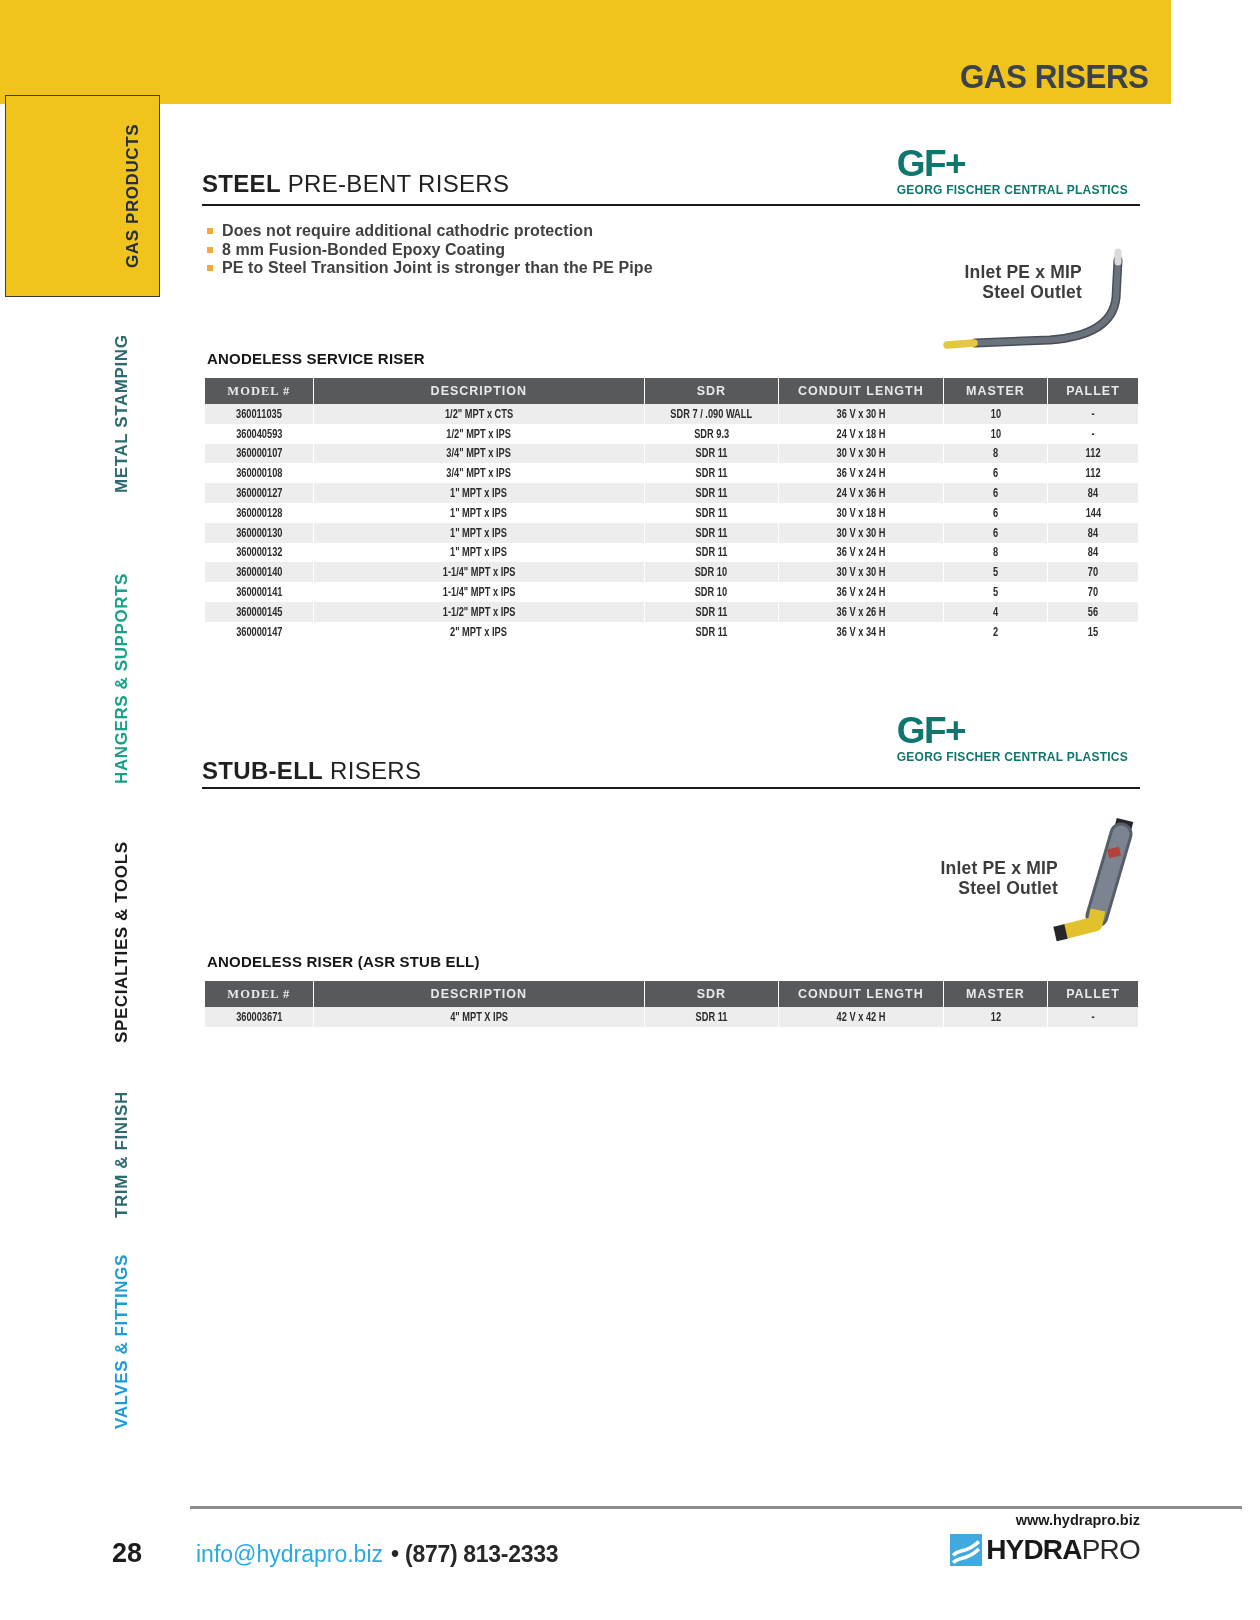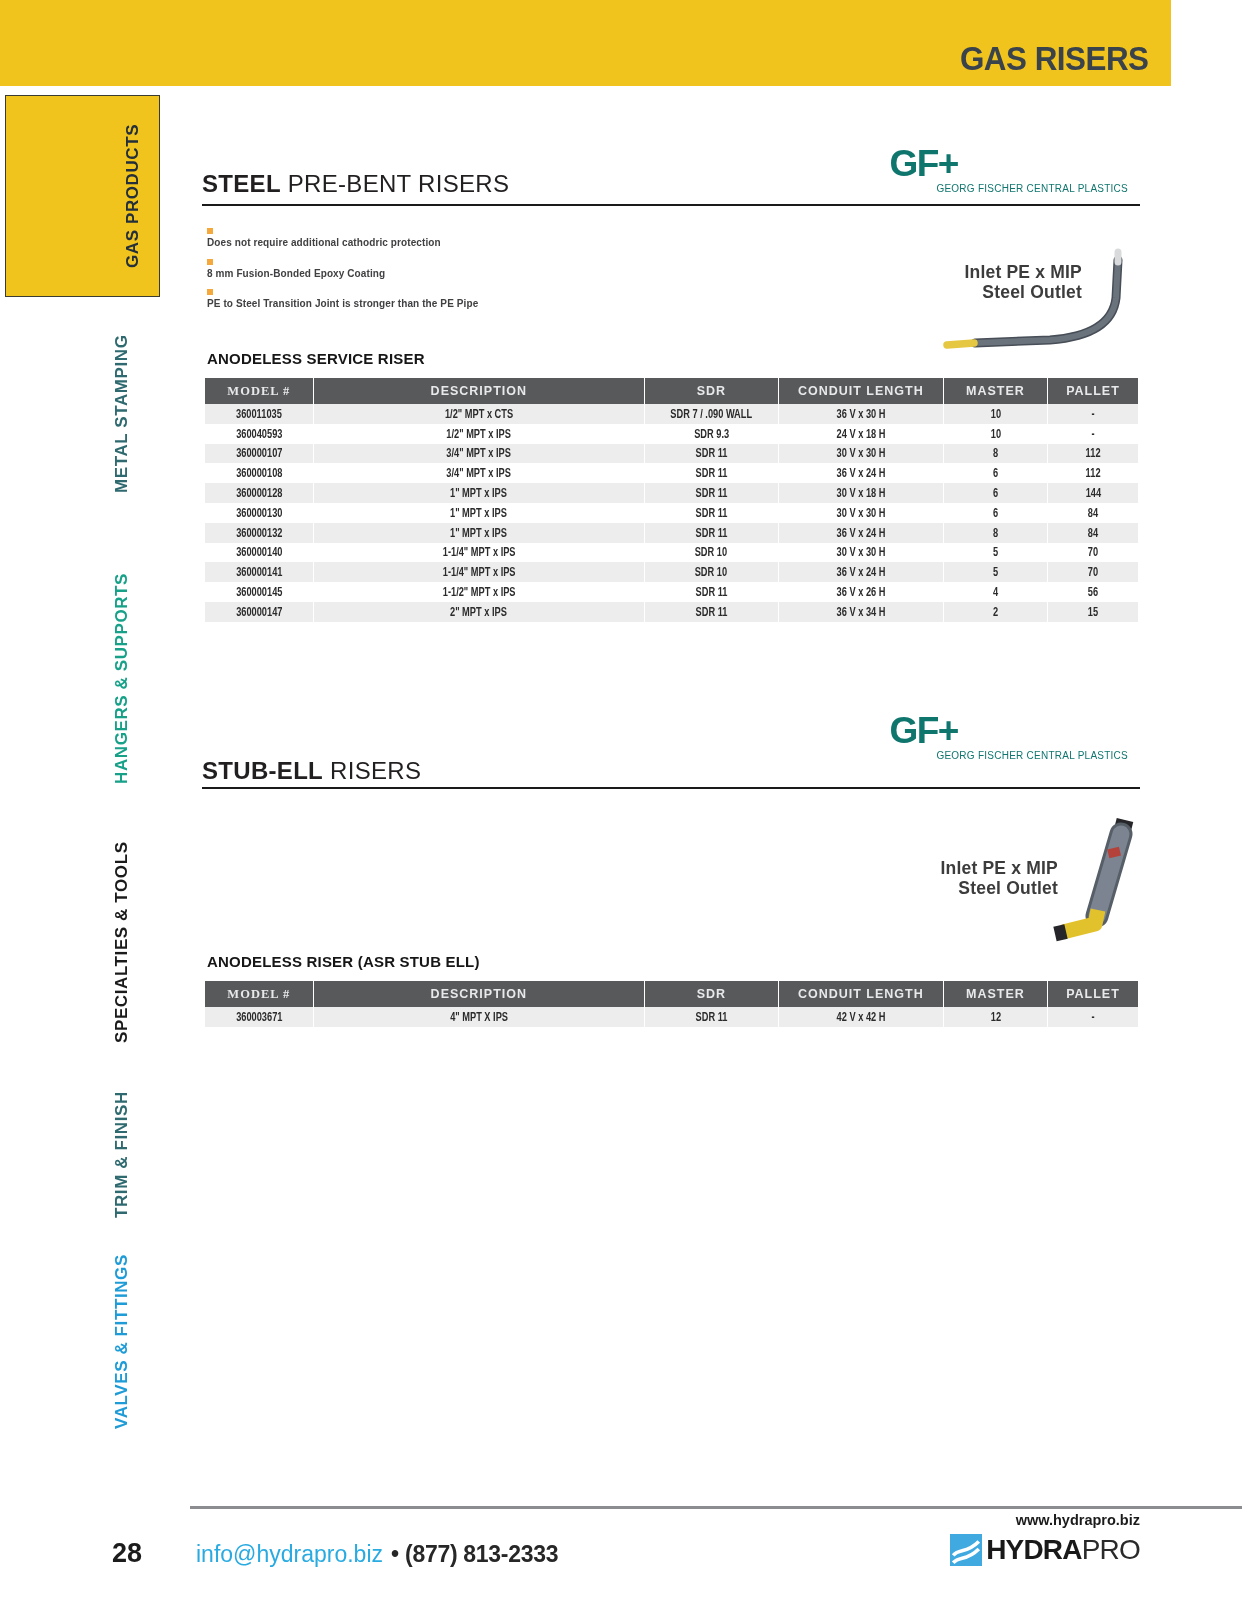--- a/index.html
+++ b/index.html
@@ -1,20 +1,20 @@
 <!DOCTYPE html>
 <html><head>
 <meta charset="utf-8">
 <style>
   html,body{margin:0;padding:0;background:#fff;}
   .page{position:relative;width:1260px;height:1620px;background:#fff;overflow:hidden;
         font-family:"Liberation Sans",sans-serif;color:#231f20;}
 
   
-  .top-band{position:absolute;left:0;top:0;width:1171px;height:86px;background:#F1C31D;}
+  .top-band{position:absolute;left:0;top:0;width:1171px;height:104px;background:#F1C31D;}
   .page-title{position:absolute;right:22px;bottom:8px;font-size:33px;font-weight:700;
               color:#3A434C;letter-spacing:-.5px;transform:scaleX(.95);transform-origin:right;}
 
   
   .gas-box{position:absolute;left:5px;top:95px;width:153px;height:200px;background:#F1C31D;
            border:1px solid #3b3b33;}
   .vlabel{writing-mode:vertical-rl;transform:rotate(180deg);font-weight:700;font-size:17px;
           letter-spacing:.6px;display:flex;align-items:center;justify-content:center;}
   .gas-box .vlabel{position:absolute;right:16px;top:0;height:100%;color:#232F3A;}
   .side-item{position:absolute;left:102px;width:40px;text-align:center;}
@@ -24,25 +24,25 @@
   .lbl-trim{top:1072px;height:166px;color:#2E6A6F;}
   .lbl-valves{top:1248px;height:188px;color:#1E9CD7;}
 
   
   .sec-title{position:absolute;left:202px;font-size:24px;letter-spacing:.3px;color:#221f20;
              font-weight:400;white-space:nowrap;}
   .sec-title .b{font-weight:700;}
   .rule{position:absolute;left:202px;width:938px;height:2px;background:#1a1a1a;}
   .gf{position:absolute;right:132px;text-align:left;color:#0f766e;line-height:1;}
   .gf .gf-mark{font-size:37px;font-weight:700;letter-spacing:-1.5px;}
-  .gf .gf-cap{font-size:10px;font-weight:400;letter-spacing:.25px;margin-top:2px;margin-left:47px;}
+  .gf .gf-cap{font-size:12px;font-weight:700;letter-spacing:.25px;margin-top:2px;}
 
   .bullets{position:absolute;left:207px;top:222px;margin:0;padding:0;list-style:none;}
-  .bullets li{display:flex;align-items:flex-start;font-size:10px;font-weight:700;
-              color:#414042;line-height:18.5px;letter-spacing:.1px;flex-direction:column;}
+  .bullets li{display:flex;align-items:flex-start;font-size:16px;font-weight:700;
+              color:#414042;line-height:18.5px;letter-spacing:.1px;}
   .sq{width:6px;height:6px;background:#F5A83C;margin:6px 9px 0 0;flex:0 0 6px;}
 
   .inlet{position:absolute;text-align:right;font-size:17.5px;font-weight:700;color:#3c3c3c;
          line-height:20px;letter-spacing:.2px;}
   .inlet-1{right:178px;top:262px;}
   .inlet-2{right:202px;top:858px;}
 
   .tbl-caption{position:absolute;left:207px;font-size:15px;font-weight:700;color:#161616;
                letter-spacing:.2px;}
 
@@ -175,20 +175,28 @@
         </tr>
         <tr>
           <td><span>360000108</span></td>
           <td><span>3/4" MPT x IPS</span></td>
           <td><span>SDR 11</span></td>
           <td><span>36 V x 24 H</span></td>
           <td><span>6</span></td>
           <td><span>112</span></td>
         </tr>
         <tr>
+          <td><span>360000127</span></td>
+          <td><span>1" MPT x IPS</span></td>
+          <td><span>SDR 11</span></td>
+          <td><span>24 V x 36 H</span></td>
+          <td><span>6</span></td>
+          <td><span>84</span></td>
+        </tr>
+        <tr>
           <td><span>360000128</span></td>
           <td><span>1" MPT x IPS</span></td>
           <td><span>SDR 11</span></td>
           <td><span>30 V x 18 H</span></td>
           <td><span>6</span></td>
           <td><span>144</span></td>
         </tr>
         <tr>
           <td><span>360000130</span></td>
           <td><span>1" MPT x IPS</span></td>

